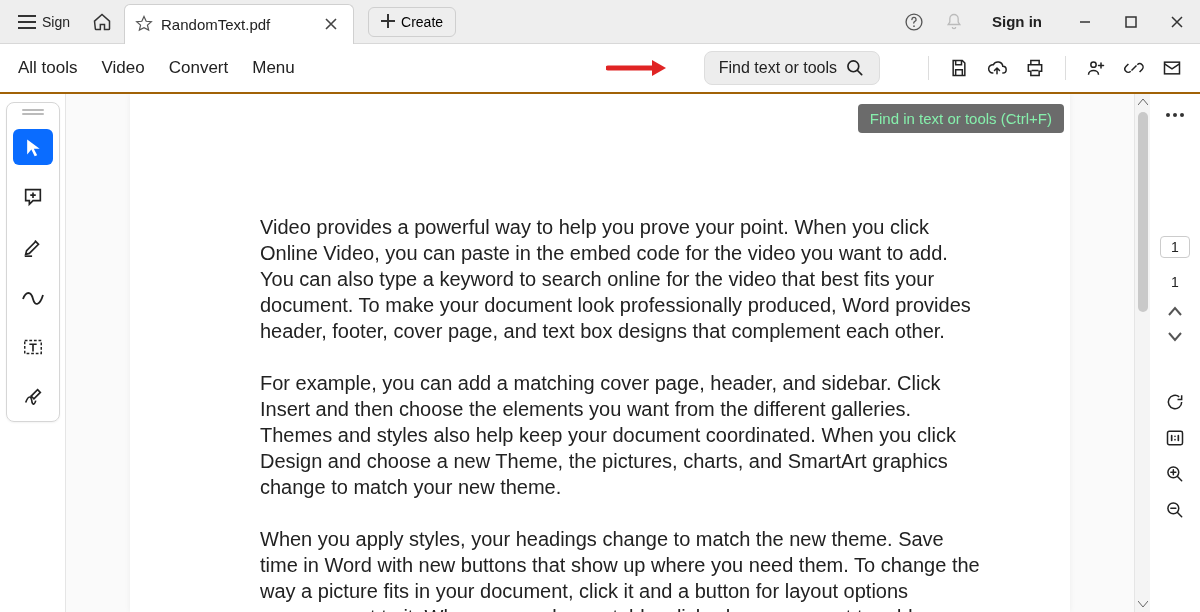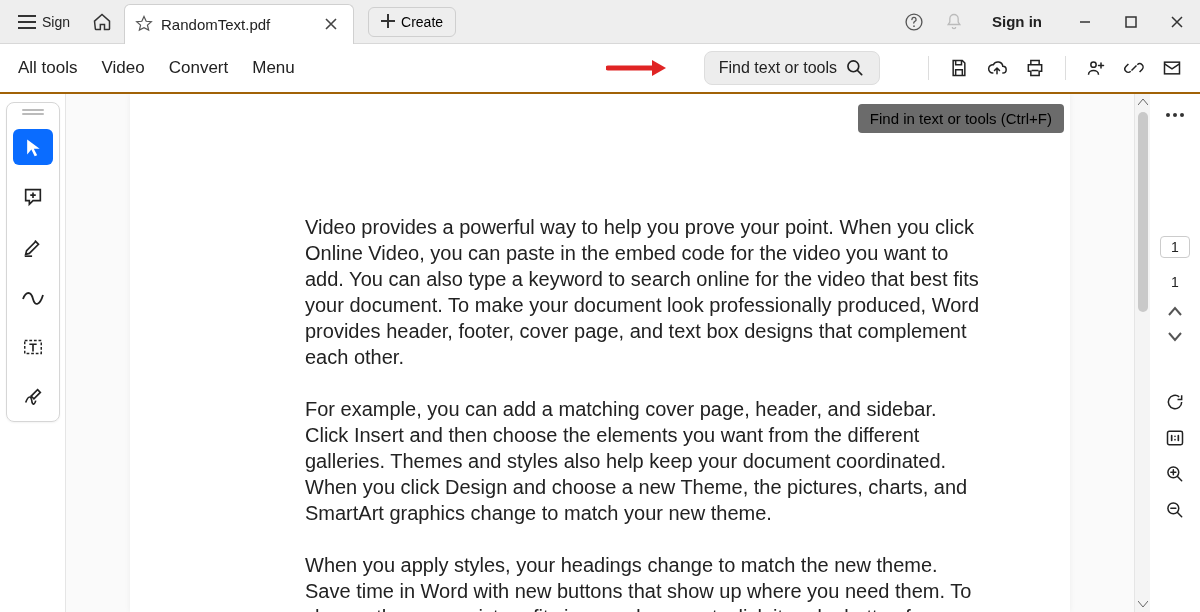--- a/index.html
+++ b/index.html
@@ -58,35 +58,35 @@
   .rail-grip div{height:2px; width:22px; background:#bbb; border-radius:1px;}
   .rail-btn { width:40px; height:36px; display:flex; align-items:center; justify-content:center; border-radius:6px; cursor:pointer;}
   .rail-btn.selected { background:#0a6cff; color:#fff;}
   .docarea {
     flex:1; background:#fafafa; display:flex; justify-content:center; overflow:hidden; position:relative;
   }
   .page {
     background:#fff; width:940px; margin-top:0; padding:120px 90px 40px 130px;
     font-size:20px; line-height:1.3; box-shadow:0 0 6px rgba(0,0,0,0.06);
   }
-  .page p { margin-bottom:26px;margin-left:45px; }
+  .page p { margin-bottom:26px; }
   .rightrail {
     width:50px; display:flex; flex-direction:column; align-items:center; gap:16px;
     padding-top:18px;
   }
   .more-dots { cursor:pointer; }
   .pagebox {
     border:1px solid #ccc; border-radius:4px; padding:2px 10px; font-size:14px;
   }
   .pagecount { font-size:14px; }
   .rr-icon { cursor:pointer; display:flex; align-items:center; justify-content:center; }
   .rr-gap { height:18px; }
   
   .tooltip {
-    position:absolute; top:10px; right:70px; background:#6b6b6b; color:#000000;
+    position:absolute; top:10px; right:70px; background:#6b6b6b; color:#86efac;
     font-size:15px; padding:6px 12px; border-radius:4px; white-space:nowrap;
   }
   
   .vscroll {
     width:16px; background:#f4f4f4; border-left:1px solid #e5e5e5; position:relative;
   }
   .vscroll .up, .vscroll .down {
     position:absolute; left:0; right:0; height:16px; display:flex; align-items:center; justify-content:center; cursor:pointer;
   }
   .vscroll .up { top:0;} .vscroll .down { bottom:0;}

